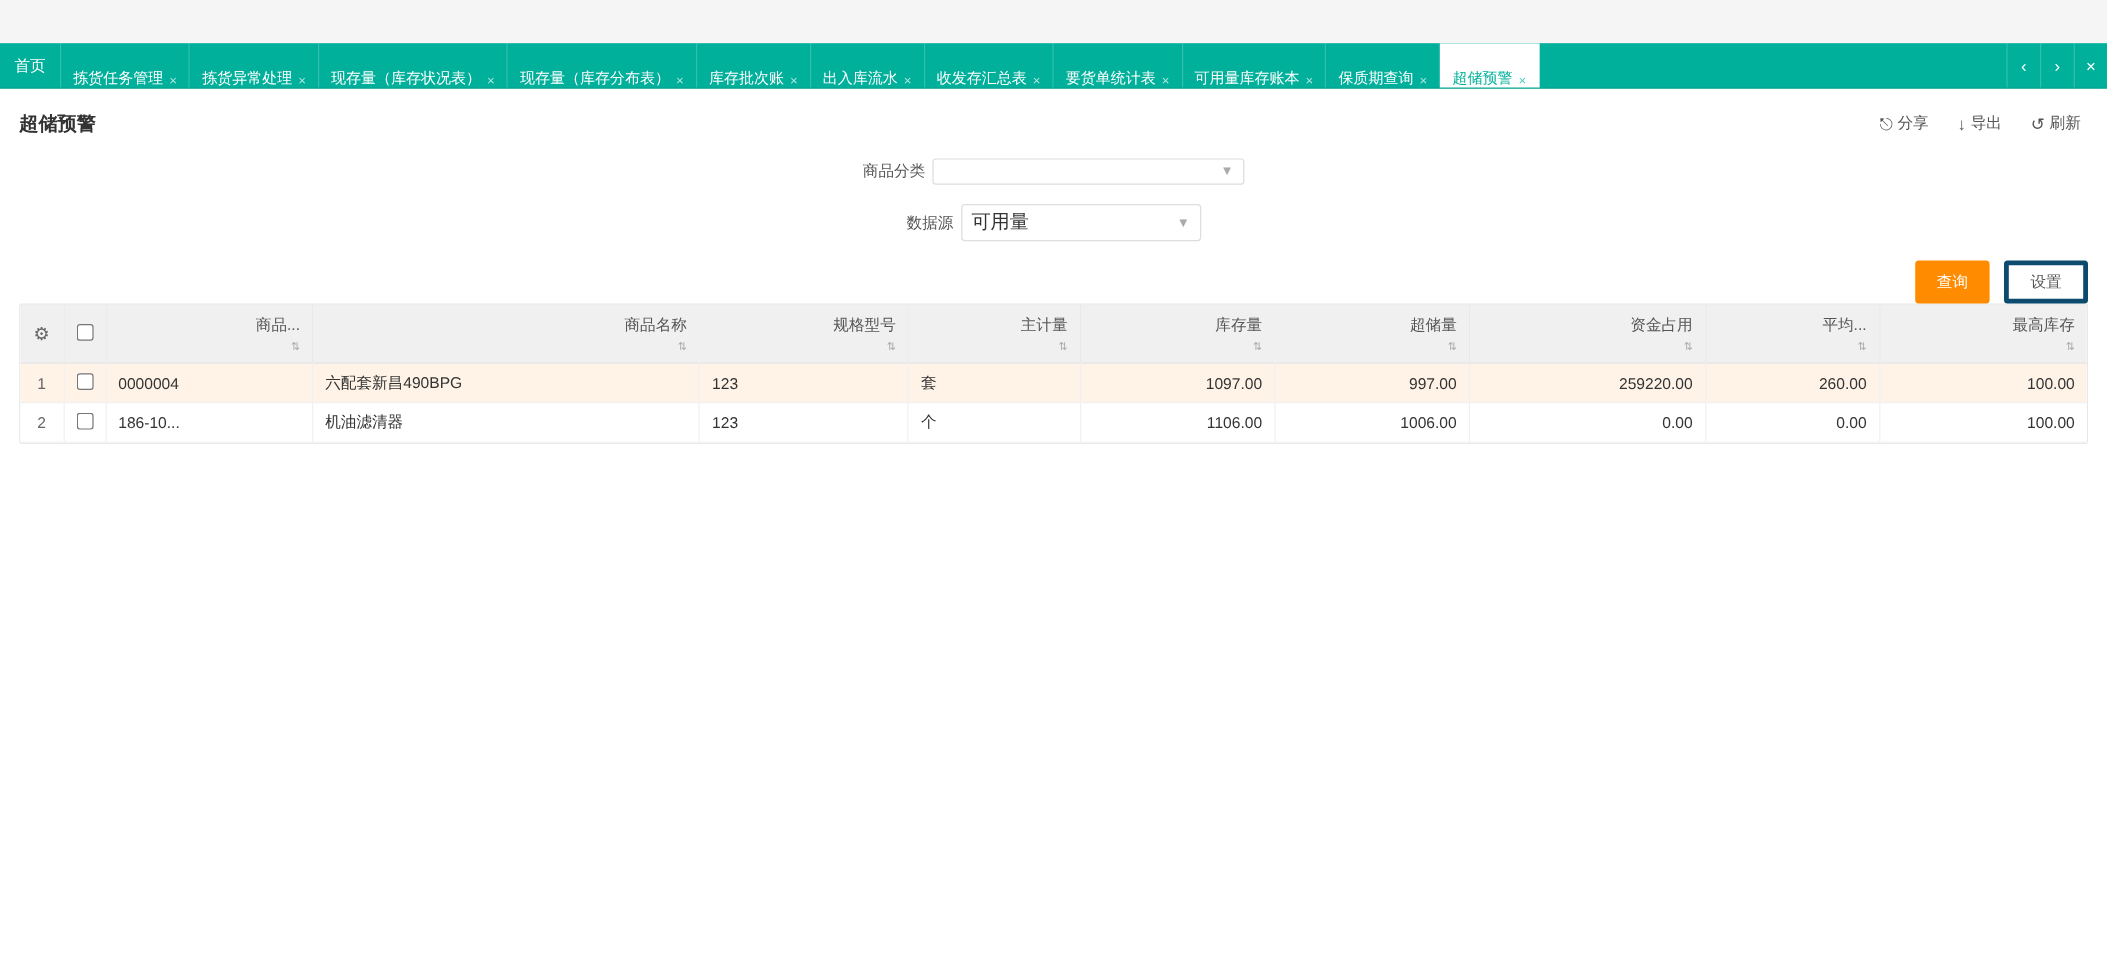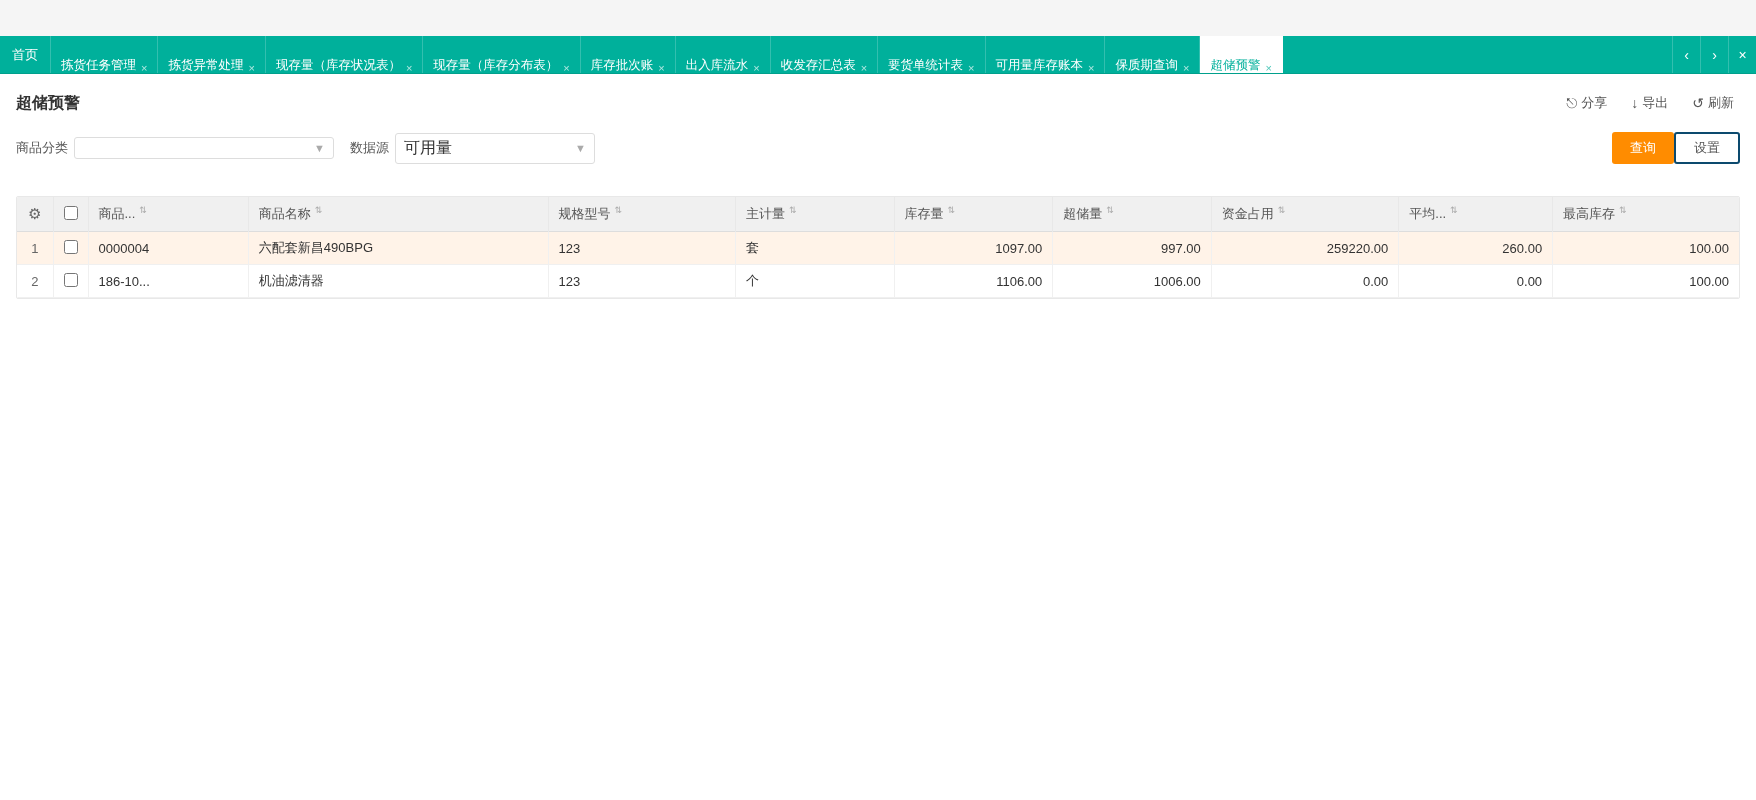--- a/index.html
+++ b/index.html
@@ -104,22 +104,23 @@
     }
     .header-action-icon {
       font-size: 14px;
     }
 
     
     .filter-bar {
       display: flex;
       align-items: center;
       gap: 16px;
-      margin-bottom: 32px;
+      margin-bottom: 0;
       flex-wrap: wrap;
+      flex-direction: column;
     }
     .filter-item {
       display: flex;
       align-items: center;
       gap: 6px;
     }
     .filter-label {
       font-size: 13px;
       color: #555;
       white-space: nowrap;
@@ -144,36 +145,36 @@
       color: #aaa;
       font-size: 11px;
       margin-left: 8px;
     }
     .filter-select-value {
       color: #333;
       font-size: 16px;
     }
     .filter-buttons {
       display: flex;
-      gap: 0;
+      gap: 12px;
       margin-left: auto;
     }
     .btn-primary {
       background: #ff8c00;
       color: #fff;
       border: none;
       border-radius: 3px;
       padding: 6px 18px;
       font-size: 13px;
       cursor: pointer;
     }
     .btn-default {
       background: #fff;
       color: #555;
-      border: 2px solid #0c4a6e;
+      border: 4px solid #0c4a6e;
       border-radius: 3px;
       padding: 5px 18px;
       font-size: 13px;
       cursor: pointer;
     }
 
     
     .table-container {
       width: 100%;
       border: 1px solid #e8e8e8;
@@ -194,22 +195,23 @@
       text-align: left;
       color: #555;
       font-weight: 500;
       white-space: nowrap;
       border-right: 1px solid #e8e8e8;
       position: relative;
     }
     thead th:last-child { border-right: none; }
     .th-sort {
       display: flex;
-      align-items: flex-start;
+      align-items: flex-end;
       gap: 4px;
+      flex-direction: column;
     }
     .sort-icon {
       display: inline-flex;
       flex-direction: column;
       gap: 1px;
       font-size: 9px;
       color: #aaa;
     }
     tbody tr {
       border-bottom: 1px solid #f0f0f0;

